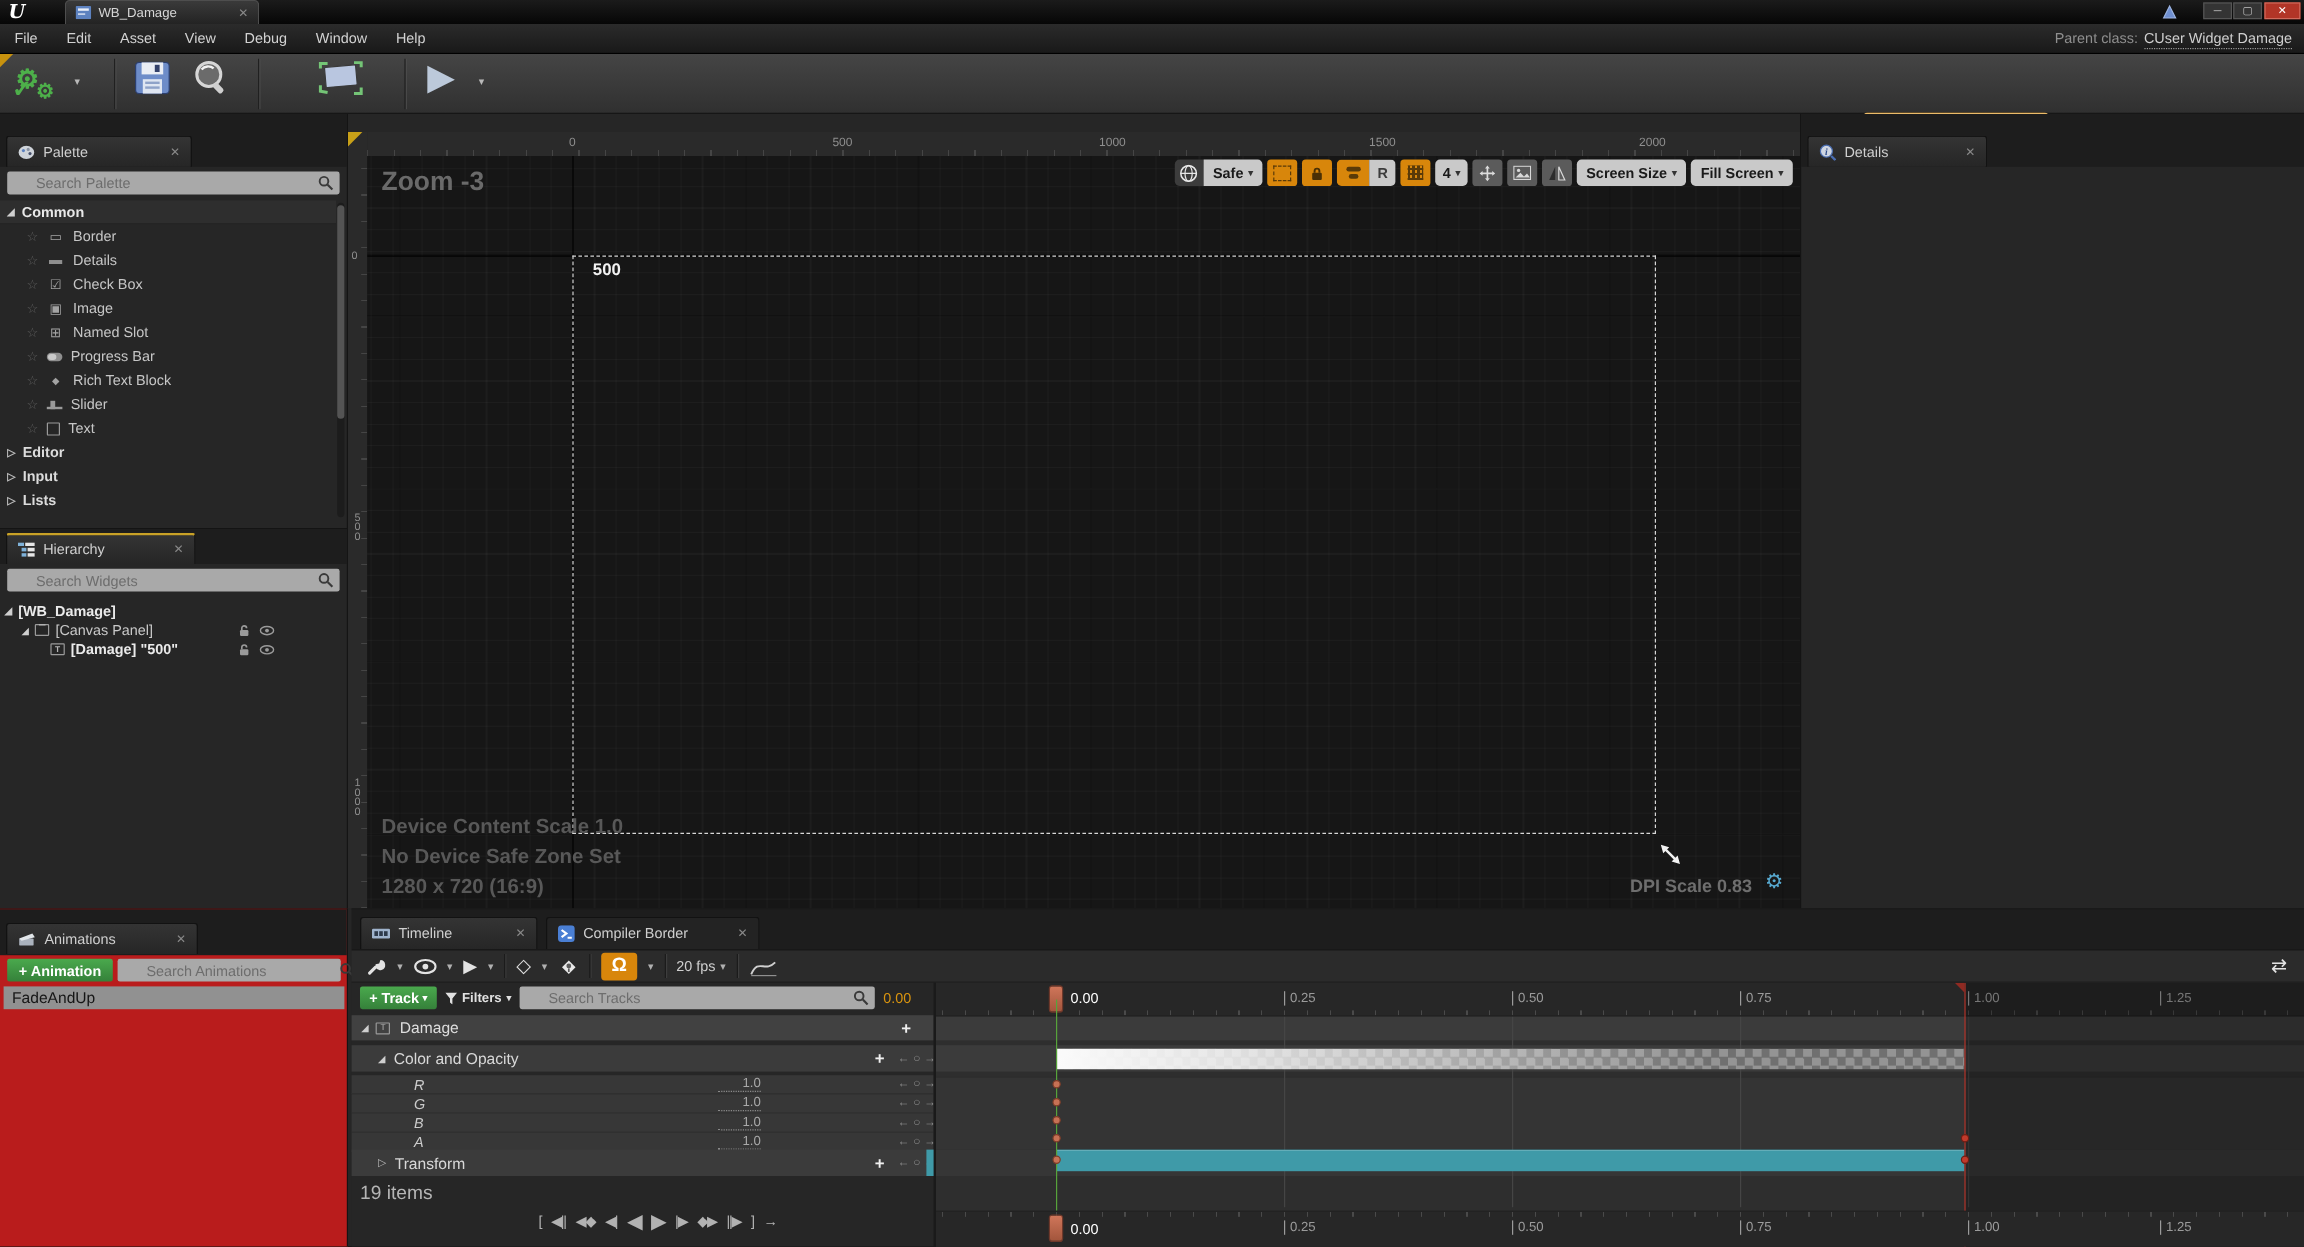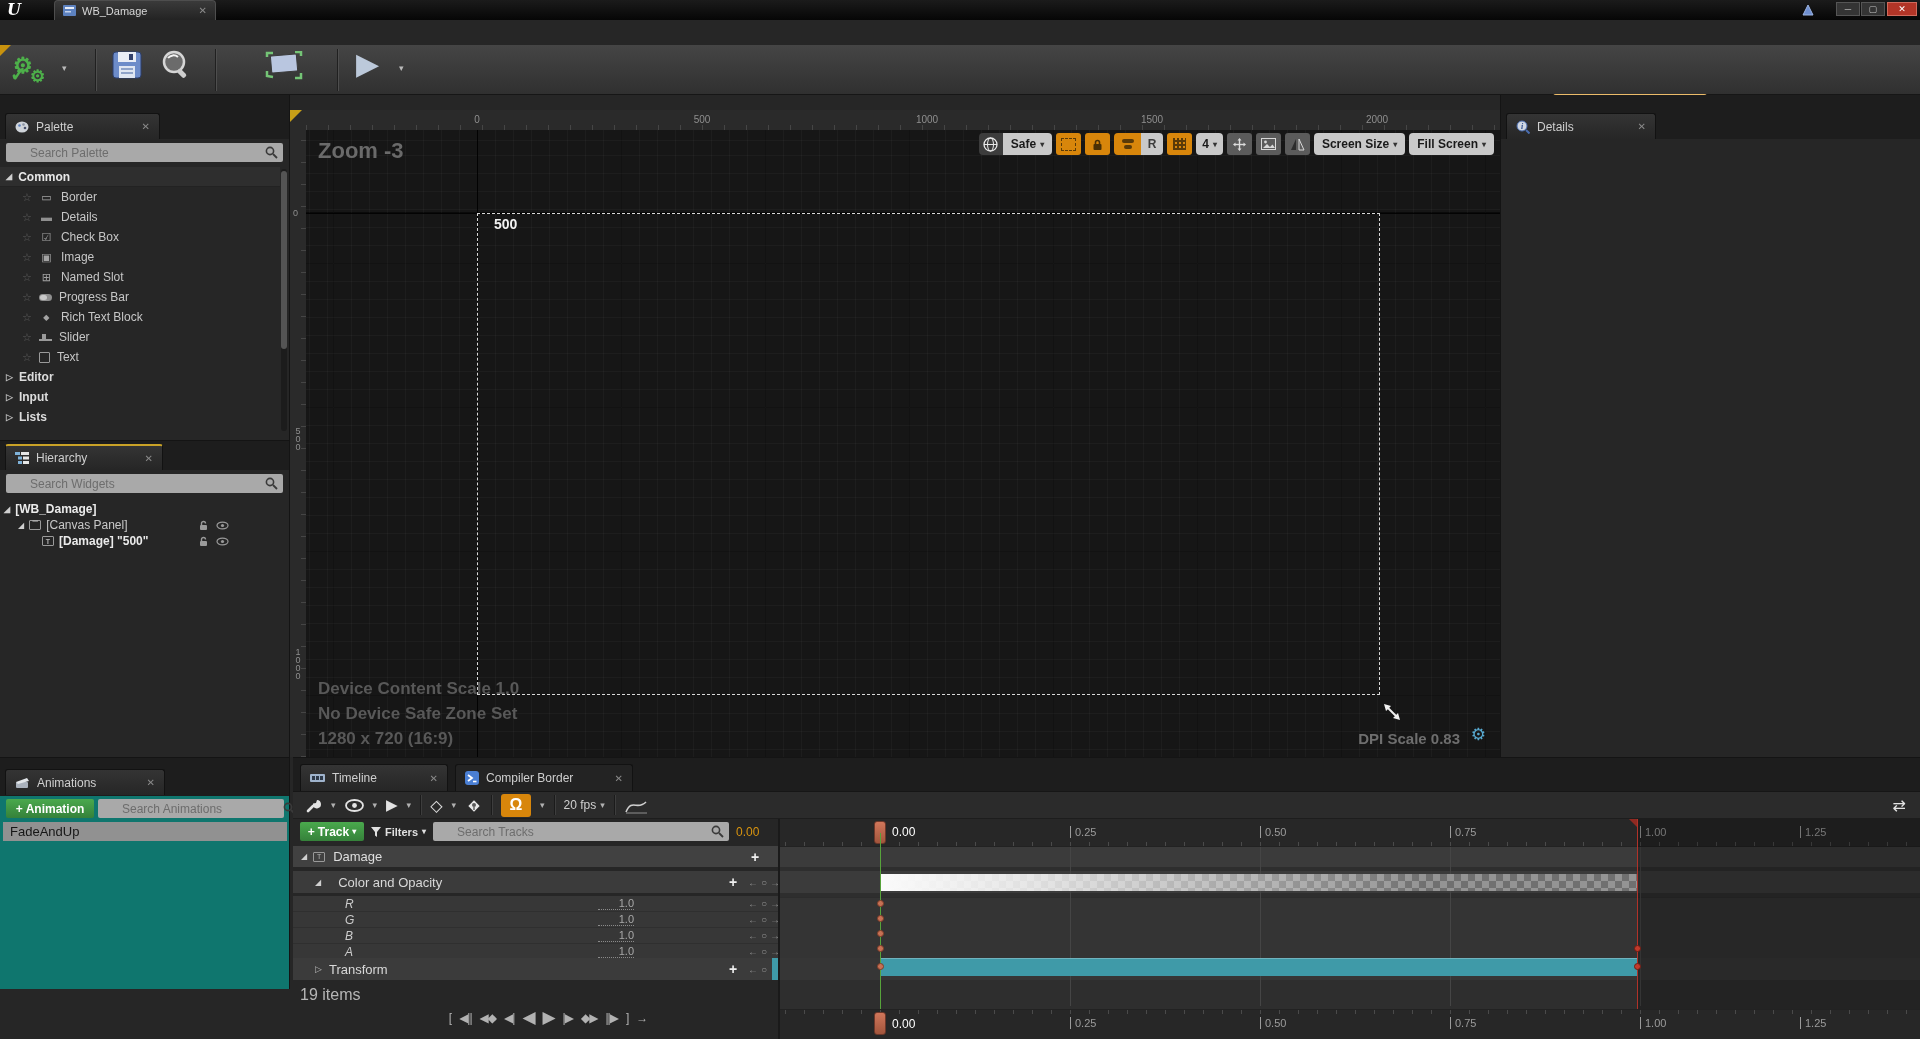--- a/index.html
+++ b/index.html
@@ -118,21 +118,21 @@
   .combo .left{width:27px;background:#d8860b;display:flex;align-items:center;justify-content:center;}
   .combo .right{width:22px;background:#c9c9c9;display:flex;align-items:center;justify-content:center;font-size:12px;font-weight:bold;color:#3c3c3c;}
   .globe-btn{width:24px;height:22px;background:#3c3c3c;border-radius:4px 0 0 4px;display:flex;align-items:center;justify-content:center;}
   .dashed-sq{width:13px;height:11px;border:1px dashed #5a3a08;}
   .gridic{width:13px;height:12px;background-image:repeating-linear-gradient(90deg,#5a3a08 0 2px,transparent 2px 4px),
           repeating-linear-gradient(0deg,#5a3a08 0 2px,transparent 2px 4px);}
   .resize-arrow{position:absolute;left:1076px;top:572px;}
   
   .details{position:absolute;left:1500px;top:95px;width:420px;height:662px;background:#262626;border-left:1px solid #141414;box-sizing:border-box;}
   
-  .anims{position:absolute;left:0;top:757px;width:290px;height:232px;background:#0f766e;border-top:1px solid #141414;
+  .anims{position:absolute;left:0;top:757px;width:290px;height:282px;background:#b91c1c;border-top:1px solid #141414;
          border-right:1px solid #141414;box-sizing:border-box;}
   .green-btn{background:linear-gradient(#4aa94d,#35813a);border-radius:2px;color:#fff;font-weight:bold;font-size:12px;
              display:flex;align-items:center;justify-content:center;gap:3px;}
   .anim-row{position:absolute;left:3px;top:64px;width:284px;height:19px;background:#919191;color:#161616;font-size:13px;
             display:flex;align-items:center;padding-left:7px;box-sizing:border-box;}
   
   .timeline{position:absolute;left:293px;top:757px;width:1627px;height:282px;background:#262626;border-top:1px solid #141414;box-sizing:border-box;}
   .tl-toolbar{position:absolute;left:0;top:33px;width:100%;height:28px;background:#2b2b2b;border-top:1px solid #161616;
               border-bottom:1px solid #1d1d1d;display:flex;align-items:center;gap:9px;padding-left:12px;box-sizing:border-box;}
   .tl-ico{display:inline-flex;align-items:center;justify-content:center;color:#e3e3e3;}
@@ -204,20 +204,35 @@
     <span class="abs" style="left:1801px;top:3px;">
       <svg width="14" height="14" viewBox="0 0 14 14">
           <path d="M2 12 L7 2 L12 12 Z" fill="#6f8fd0" stroke="#9db4e2" stroke-width="1"></path>
         </svg>
     </span>
     <div class="win-btn" style="left:1836px;">─</div>
     <div class="win-btn" style="left:1861px;">▢</div>
     <div class="win-btn win-close" style="left:1887px;">✕</div>
   </div>
 
+  <div class="menubar">
+    <div style="display:flex;">
+
+    <span class="menu-item">File</span>
+        <span class="menu-item">Edit</span>
+        <span class="menu-item">Asset</span>
+        <span class="menu-item">View</span>
+        <span class="menu-item">Debug</span>
+        <span class="menu-item">Window</span>
+        <span class="menu-item">Help</span>
+      </div>
+    <div class="parentclass">
+      <span>Parent class:</span><b>CUser Widget Damage</b>
+    </div>
+  </div>
 
   <div class="toolbar">
     <div class="tb-corner"></div>
     <span class="gear-check abs" style="left:13px;top:8px;">⚙<span style="position:absolute;left:17px;top:13px;font-size:17px;">⚙</span><span style="position:absolute;left:-3px;top:9px;color:#4db04a;font-size:20px;">✓</span></span>
     <span class="tb-caret" style="left:62px;top:18px;position:absolute;">▾</span>
     <div class="tb-label" style="left:38px;">Compile</div>
     <div class="tb-sep" style="left:95px;"></div>
 
     <span class="abs" style="left:112px;top:6px;">
       <svg width="30" height="28" viewBox="0 0 30 28">
@@ -699,21 +714,21 @@
     </div>
 
     <div class="trk-row" style="top:88px;height:21px;background:#414141;padding-left:8px;">
       <span style="font-size:8px;color:#cfcfcf;margin-right:6px;">◢</span>
       <span class="boxic" style="margin-right:8px;">T</span>
       <span>Damage</span>
       <span class="trk-plus" style="left:458px;">+</span>
     </div>
     <div class="trk-row" style="top:113px;height:22px;background:#3b3b3b;padding-left:22px;">
       <span style="font-size:8px;color:#cfcfcf;margin-right:7px;">◢</span>
-      <span style="color:#d8d8d8;margin-left:10px;">Color and Opacity</span>
+      <span style="color:#d8d8d8;">Color and Opacity</span>
       <span class="trk-plus" style="left:436px;">+</span>
       <span class="keynav" style="left:455px;">
           <span>←</span>
           <span>○</span>
           <span>→</span>
         </span>
     </div>
     <div class="abs" style="left:0;top:138px;width:485px;">
 
         <div class="chan-row">

